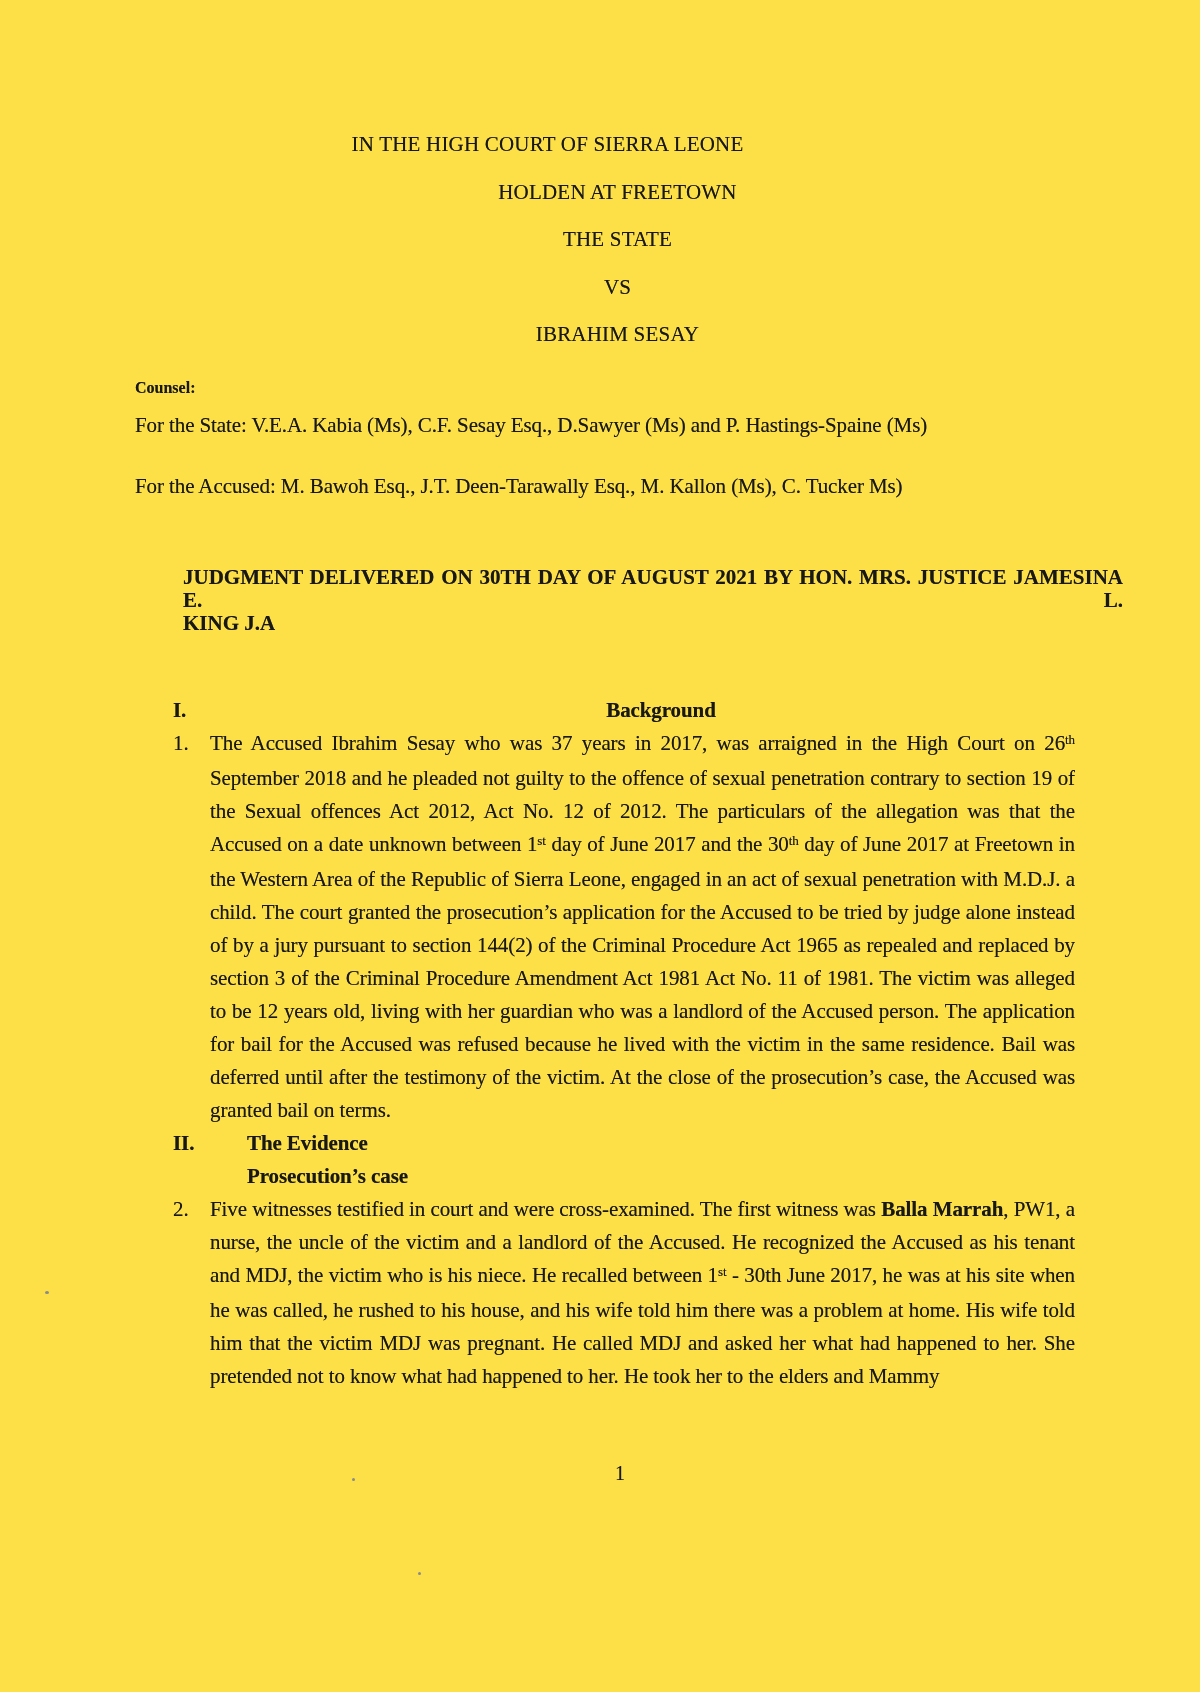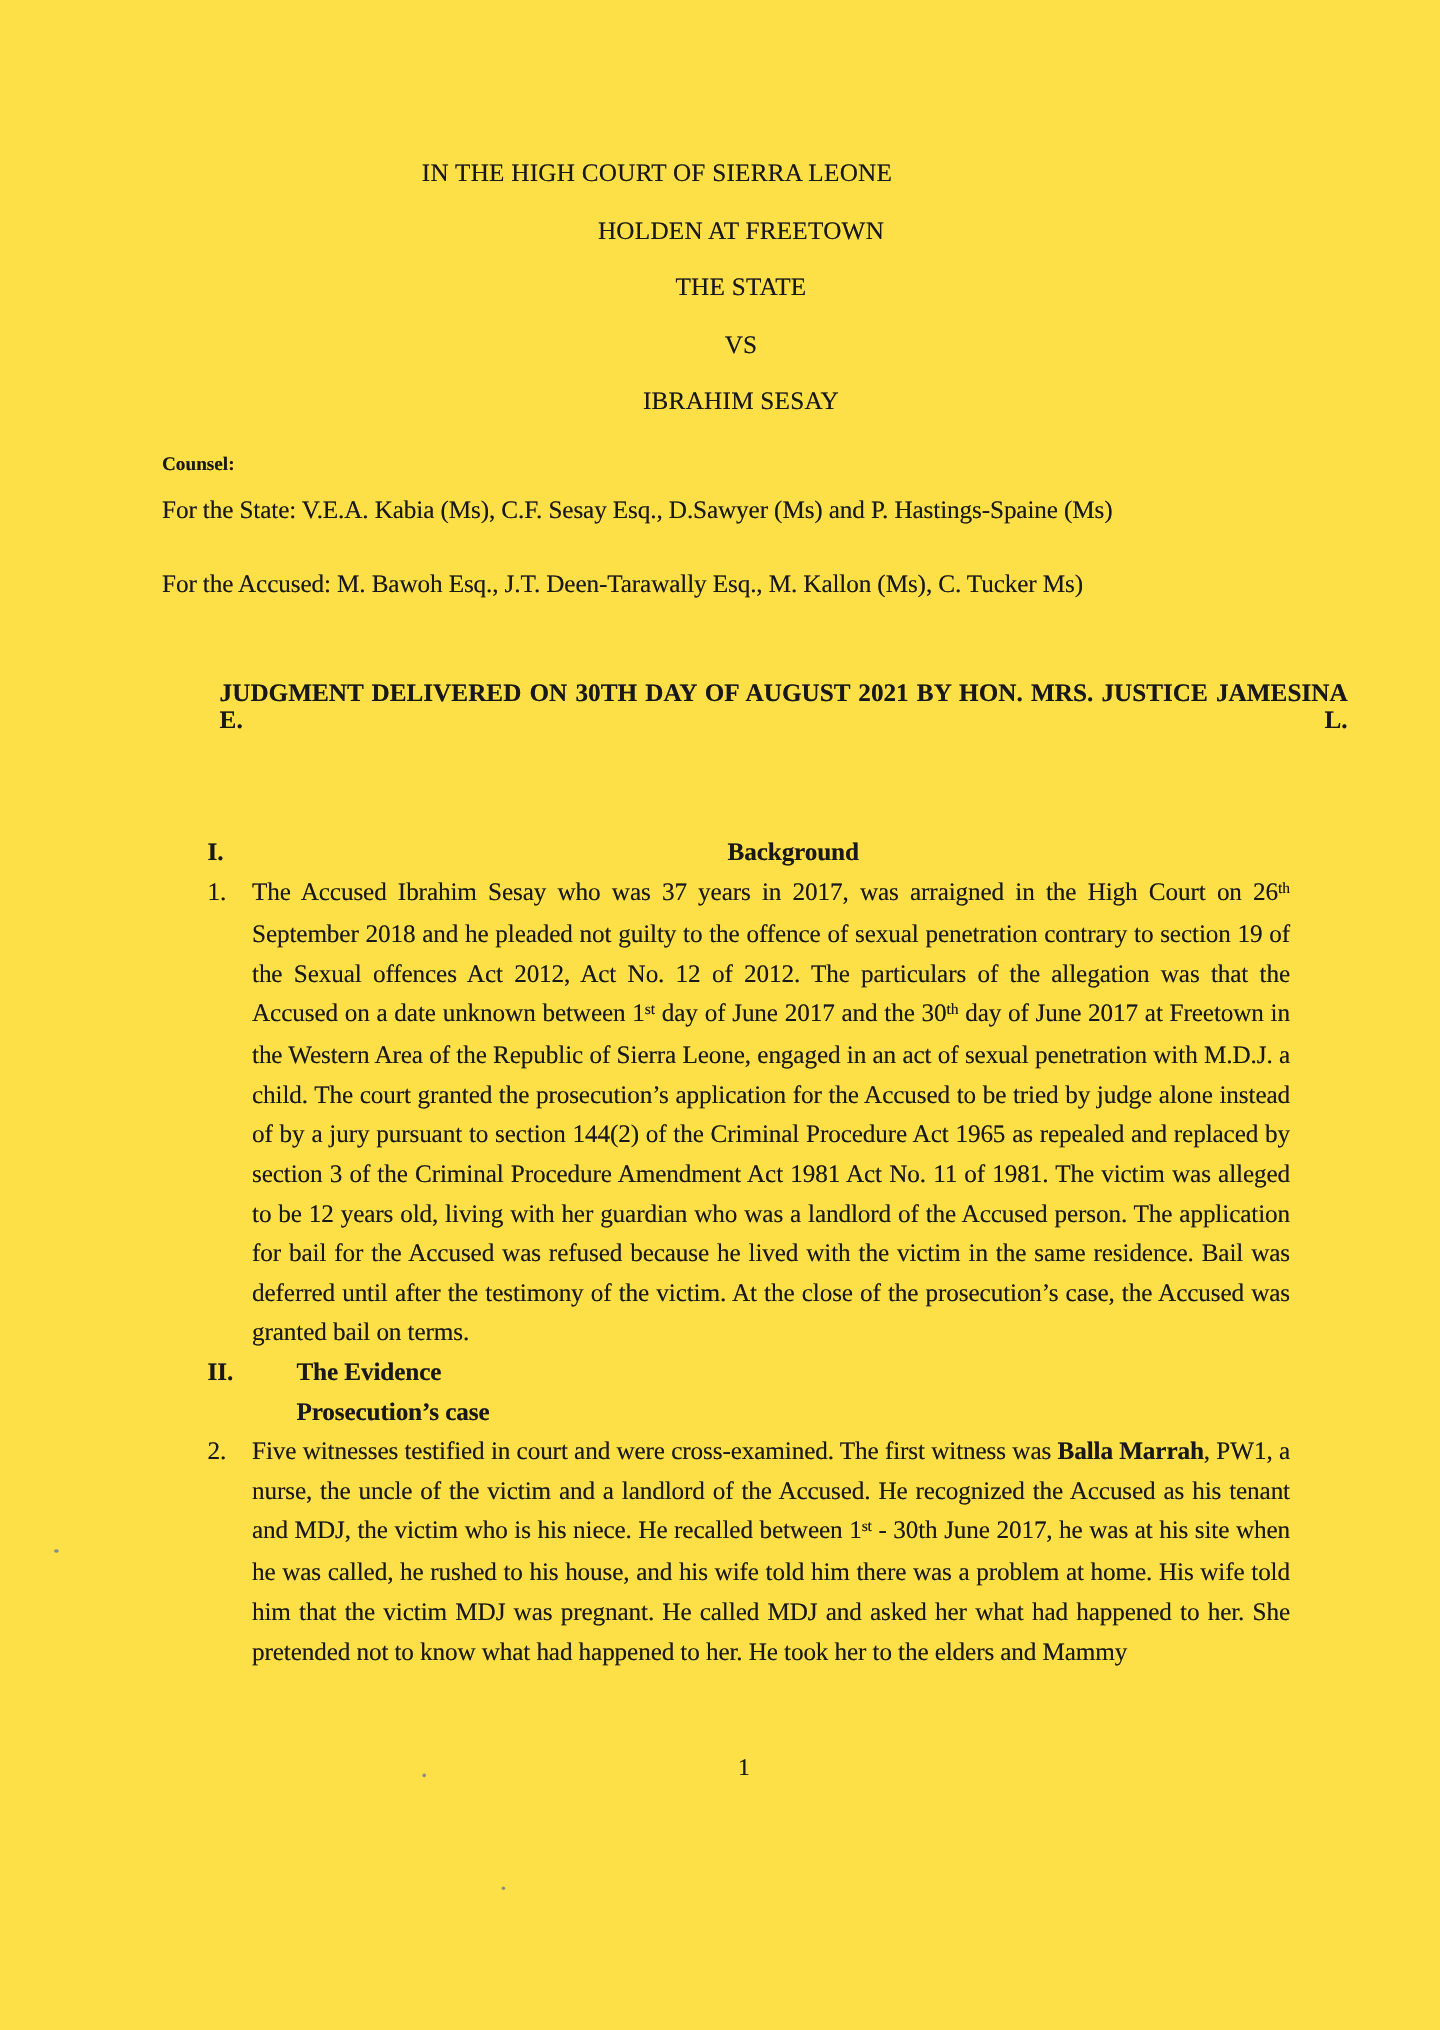--- a/index.html
+++ b/index.html
@@ -95,20 +95,21 @@
   <div class="abs hline" style="top:227px">THE STATE</div>
   <div class="abs hline" style="top:275px">VS</div>
   <div class="abs hline" style="top:322px">IBRAHIM SESAY</div>
 
   <div class="abs counsel-label">Counsel:</div>
   <div class="abs counsel-line" style="top:413px">For the State: V.E.A. Kabia (Ms), C.F. Sesay Esq., D.Sawyer (Ms) and P. Hastings-Spaine (Ms)</div>
   <div class="abs counsel-line" style="top:474px">For the Accused: M. Bawoh Esq., J.T. Deen-Tarawally Esq., M. Kallon (Ms), C. Tucker Ms)</div>
 
   <div class="abs judgment">
     <div class="jl1">JUDGMENT DELIVERED ON 30TH DAY OF AUGUST 2021 BY HON. MRS. JUSTICE JAMESINA E. L.</div>
+    <div class="jl2">KING J.A</div>
   </div>
 
   <div class="abs doc-body">
       <div class="row">
         <div class="numcol-wide">I.</div>
         <div class="ptext section-title" style="text-align: center;">Background</div>
       </div>
       <div class="row">
         <div class="numcol">1.</div>
         <div class="ptext"><span>The Accused Ibrahim Sesay who was 37 years in 2017, was arraigned in the High Court on 26</span><span class="sup ">th</span><span> September 2018 and he pleaded not guilty to the offence of sexual penetration contrary to section 19 of the Sexual offences Act 2012, Act No. 12 of 2012. The particulars of the allegation was that the Accused on a date unknown between 1</span><span class="sup ">st</span><span> day of June 2017 and the 30</span><span class="sup ">th</span><span> day of June 2017 at Freetown in the Western Area of the Republic of Sierra Leone, engaged in an act of sexual penetration with M.D.J. a child. The court granted the prosecution’s application for the Accused to be tried by judge alone instead of by a jury pursuant to section 144(2) of the Criminal Procedure Act 1965 as repealed and replaced by section 3 of the Criminal Procedure Amendment Act 1981 Act No. 11 of 1981. The victim was alleged to be 12 years old, living with her guardian who was a landlord of the Accused person. The application for bail for the Accused was refused because he lived with the victim in the same residence. Bail was deferred until after the testimony of the victim. At the close of the prosecution’s case, the Accused was granted bail on terms.</span></div>

